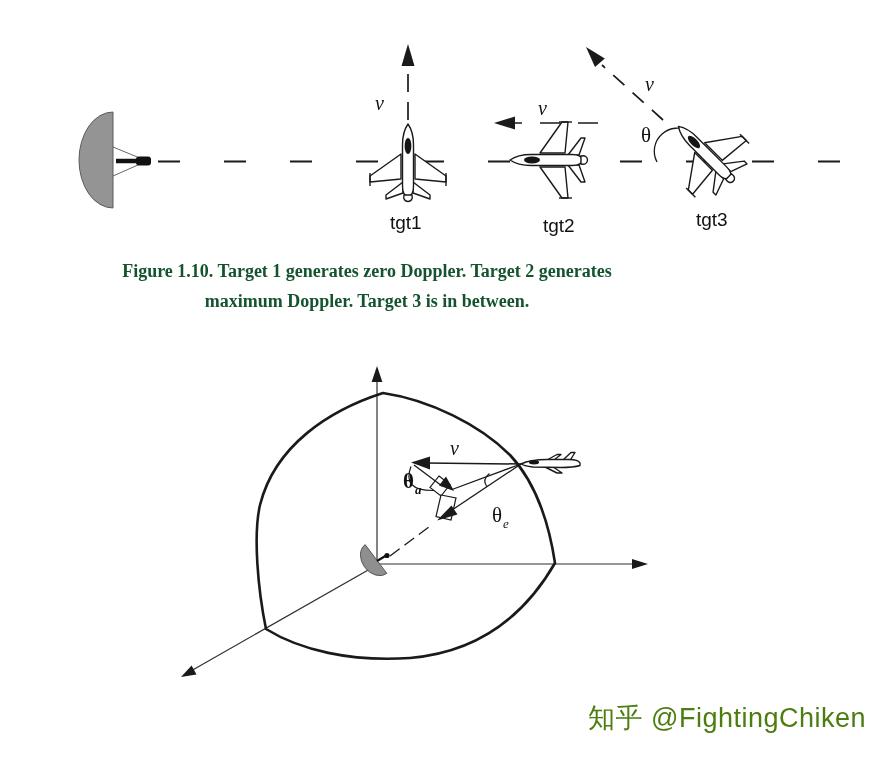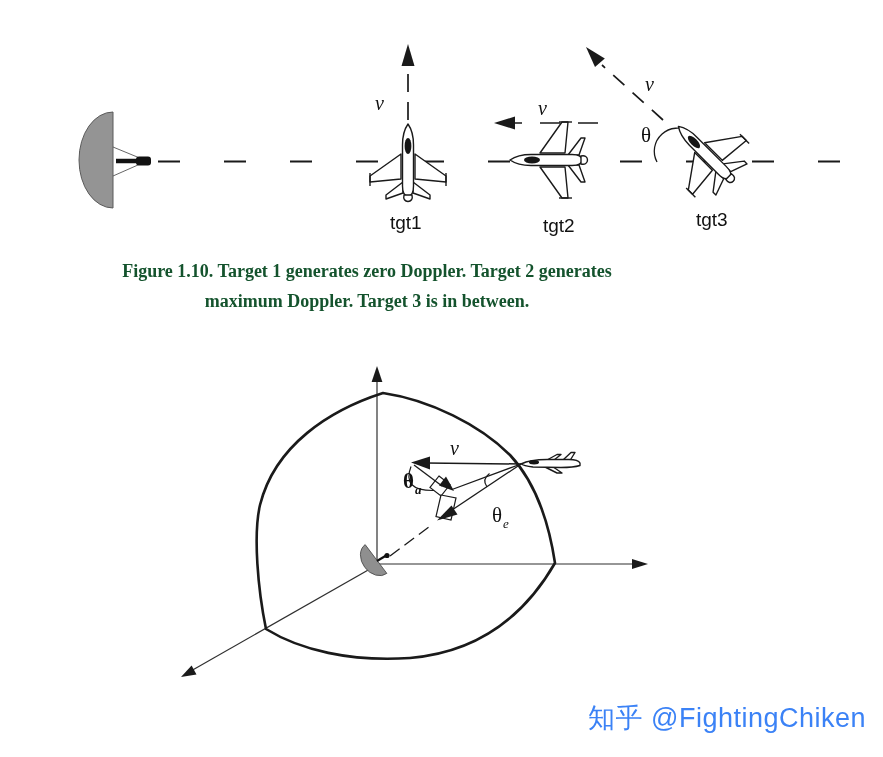--- a/index.html
+++ b/index.html
@@ -9,21 +9,21 @@
   .lbl{position:absolute;color:#111;white-space:nowrap;line-height:1;}
   .v-lbl{font-style:italic;font-size:20px;font-family:"Liberation Serif",serif;}
   .theta-lbl{font-size:21px;font-family:"Liberation Serif",serif;}
   .tgt-lbl{font-size:19px;font-family:Liberation Sans, sans-serif;}
   .sub{font-style:italic;font-size:13px;position:relative;top:6px;left:1px;}
   .caption{position:absolute;font-family:"Liberation Serif",serif;font-weight:bold;
            font-size:18px;color:#14532d;}
   .cap1{left:20px;top:256px;width:694px;text-align:center;line-height:30px;}
   .cap2{left:67px;top:693px;}
   .watermark{position:absolute;left:588px;top:700px;font-family:"Liberation Sans",sans-serif;
-             font-size:27px;color:#3b82f6;letter-spacing:0.5px;white-space:nowrap;}
+             font-size:27px;color:#4d7c0f;letter-spacing:0.5px;white-space:nowrap;}
   .ln{stroke:#1a1a1a;fill:none;}
   .white{fill:#ffffff;stroke:#1a1a1a;stroke-width:1.4;stroke-linejoin:round;}
   .dark{fill:#151515;stroke:none;}
   .head{fill:#1a1a1a;stroke:none;}
   .axis{stroke:#2f2f2f;stroke-width:1.2;fill:none;}
 </style>
 </head>
 <body>
 
 <div class="page">

